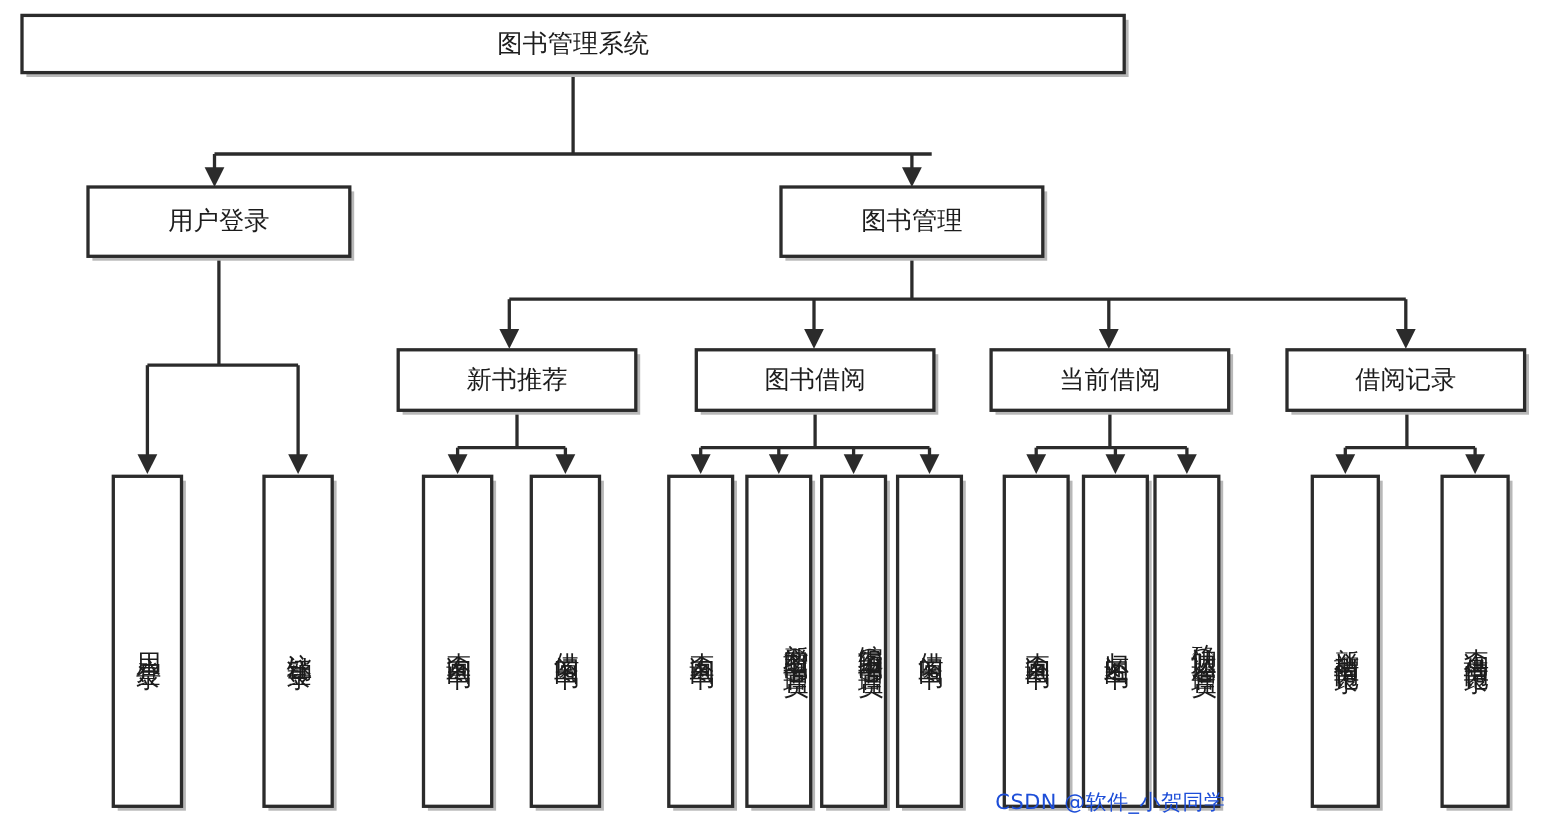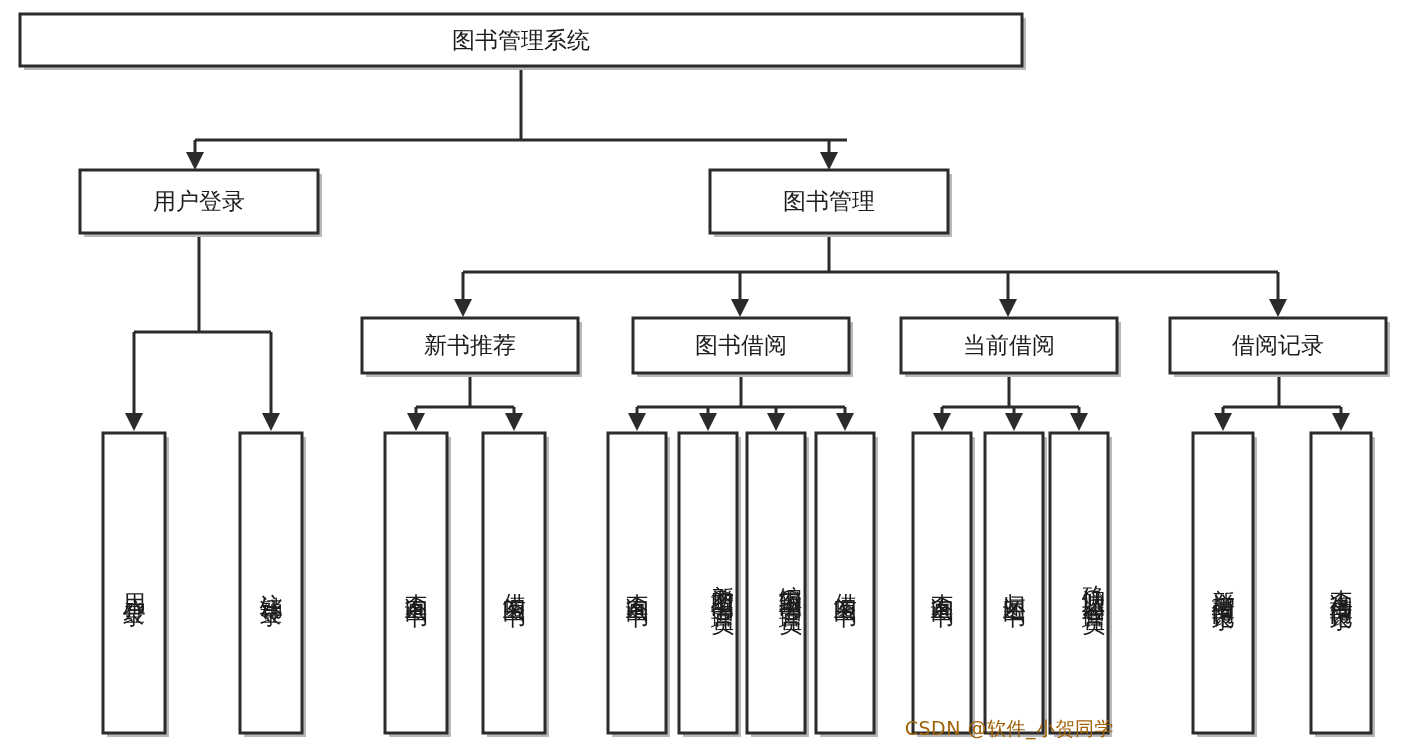--- a/index.html
+++ b/index.html
@@ -67,21 +67,21 @@
     color: #1c1c1c;
     pointer-events: none;
     white-space: nowrap;
   }
   .watermark {
     position: absolute;
     right: 10px;
     bottom: 5px;
     font-family: "DejaVu Sans", "Liberation Sans", sans-serif;
     font-size: 19px;
-    color: #a16207;
+    color: #1d4ed8;
     letter-spacing: 0.5px;
     user-select: none;
   }
 </style>
 </head>
 <body>
 
 <div id="diagram-root">
 
   <svg id="tree-svg" viewBox="0 0 1405 747" xmlns="http://www.w3.org/2000/svg">

